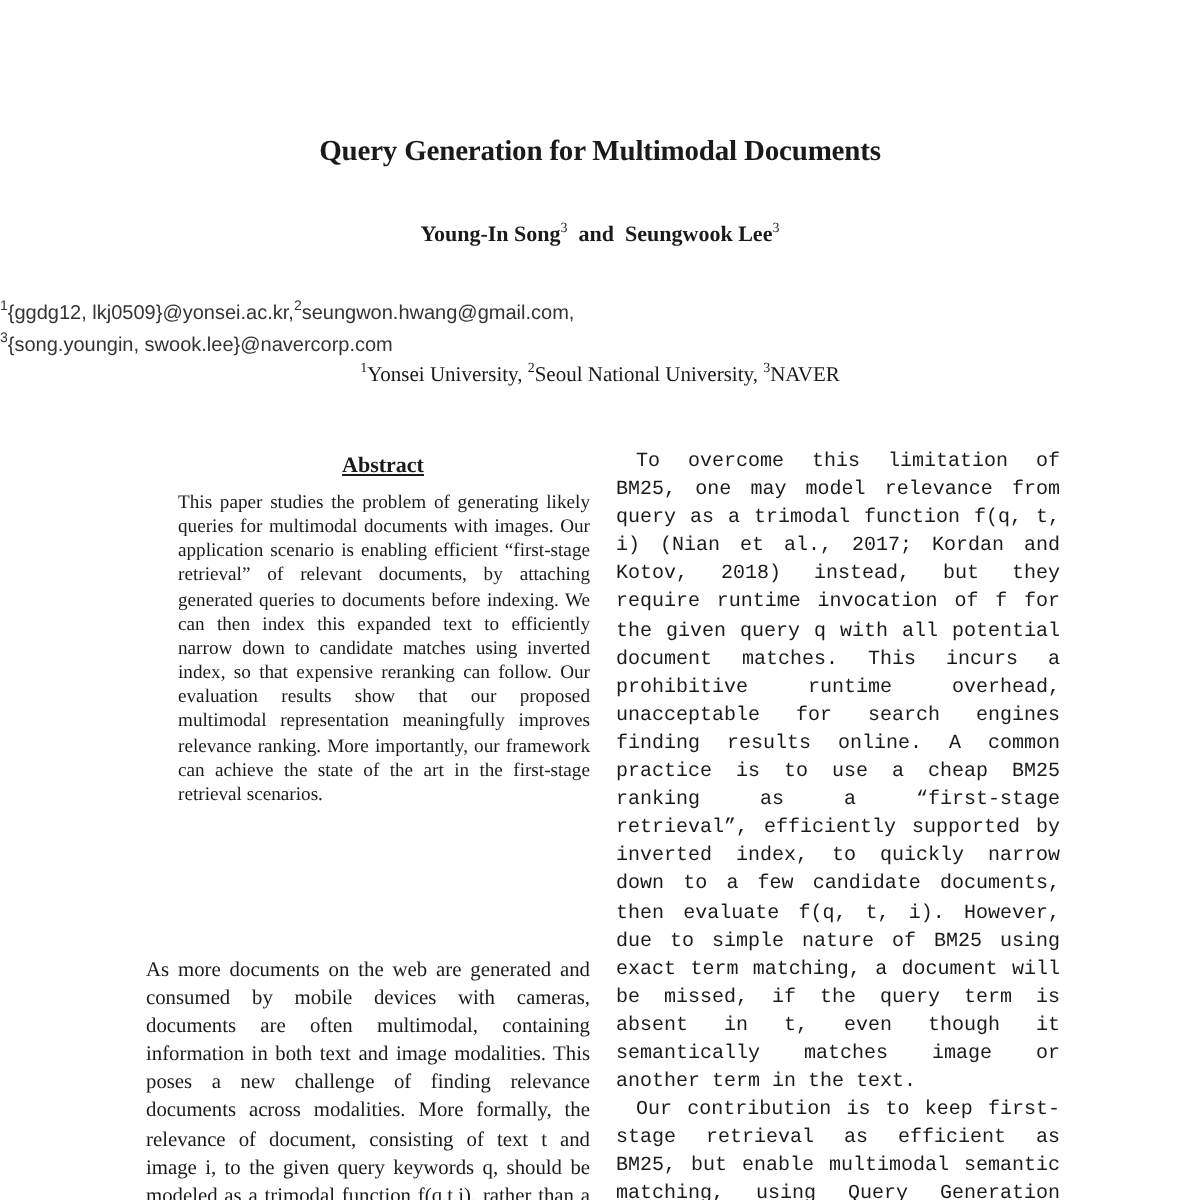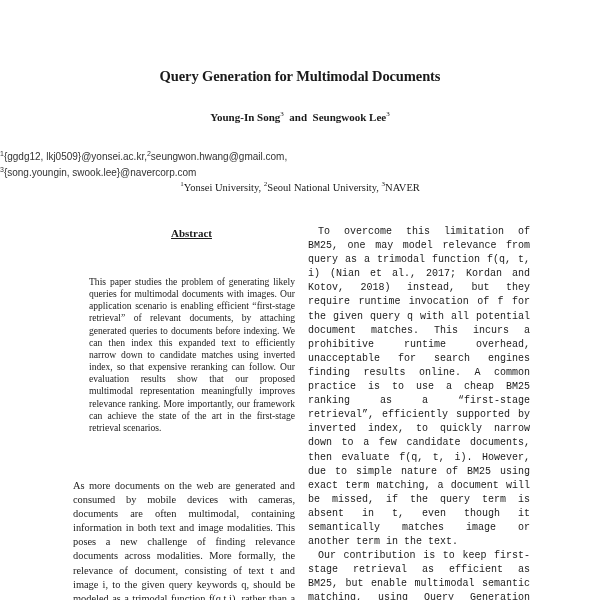--- a/index.html
+++ b/index.html
@@ -23,21 +23,21 @@
   .emails {
     position: absolute; top: 139px; left: 0; width: 600px; text-align: left;
     font-family: Liberation Sans, sans-serif; font-size: 10px; line-height: 13px; color: #333;
   }
   .abstract-head {
     position: absolute; top: 219px; left: 89px; width: 205px; text-align: center;
     font-weight: bold; font-size: 11px; text-decoration: underline;
   }
   .abstract {
     position: absolute; top: 238px; left: 89px; width: 206px;
-    font-size: 9.6px; line-height: 12.15px; text-align: justify; margin-top: 30px;
+    font-size: 9.6px; line-height: 12.15px; text-align: justify;
   }
   .section-head {
     position: absolute; top: 445px; left: 73px; width: 230px;
     font-weight: bold; font-size: 11px;
   }
   .section-head .num { display: inline-block; width: 18px; }
   .intro {
     position: absolute; top: 471px; left: 73px; width: 222px;
     font-size: 10.4px; line-height: 14.1px; text-align: justify; text-indent: 0;
   }

